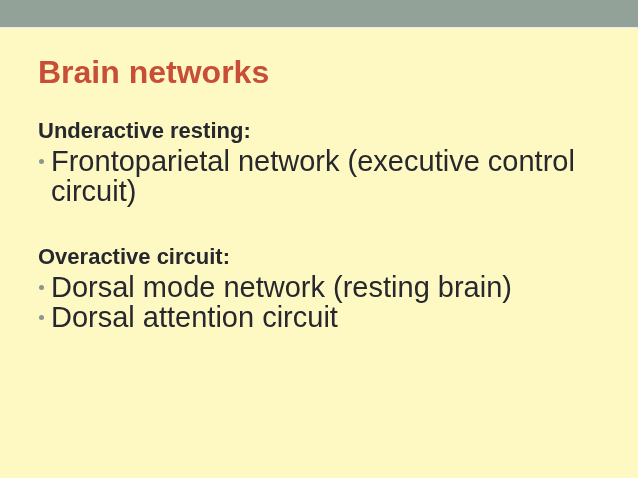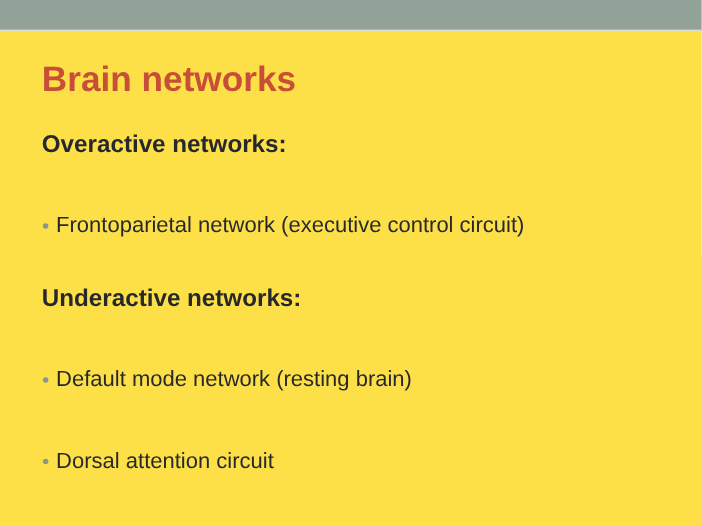--- a/index.html
+++ b/index.html
@@ -4,21 +4,21 @@
 <style>
   html, body {
     margin: 0;
     padding: 0;
     background: #ffffff;
   }
   .slide {
     position: relative;
     width: 638px;
     height: 478px;
-    background: #fde047;
+    background: #fef9c3;
     overflow: hidden;
     font-family: "Liberation Sans", "DejaVu Sans", sans-serif;
   }
   .header-bar {
     width: 100%;
     height: 27px;
     background: #93a299;
     border-bottom: 1px solid #e9ece9;
   }
   .content {
@@ -43,59 +43,58 @@
     margin-top: 36px;
   }
   ul.bullets {
     list-style: none;
     margin: 0;
     padding: 0;
   }
   ul.bullets li {
     position: relative;
     padding-left: 13px;
-    font-size: 20px;
+    font-size: 29px;
     line-height: 30px;
     color: #26282e;
-    margin-top: 44px;
   }
   .dot {
     position: absolute;
     left: 1px;
     top: 13px;
     width: 5px;
     height: 5px;
     border-radius: 50%;
     background: #8a968e;
   }
 </style>
 </head>
 <body>
 
 <div class="slide">
   <div class="header-bar"></div>
 
   <div class="content">
     <h1 class="title">Brain networks</h1>
 
-    <p class="section-heading">Overactive networks:</p>
+    <p class="section-heading">Underactive resting:</p>
 
     <ul class="bullets">
       <li>
         <span class="dot"></span>
         <span>Frontoparietal network (executive control circuit)</span>
       </li>
     </ul>
 
-    <p class="section-heading second">Underactive networks:</p>
+    <p class="section-heading second">Overactive circuit:</p>
 
     <ul class="bullets">
       <li>
         <span class="dot"></span>
-        <span>Default mode network (resting brain)</span>
+        <span>Dorsal mode network (resting brain)</span>
       </li>
       <li>
         <span class="dot"></span>
         <span>Dorsal attention circuit</span>
       </li>
     </ul>
   </div>
 </div>
 
 </body></html>

